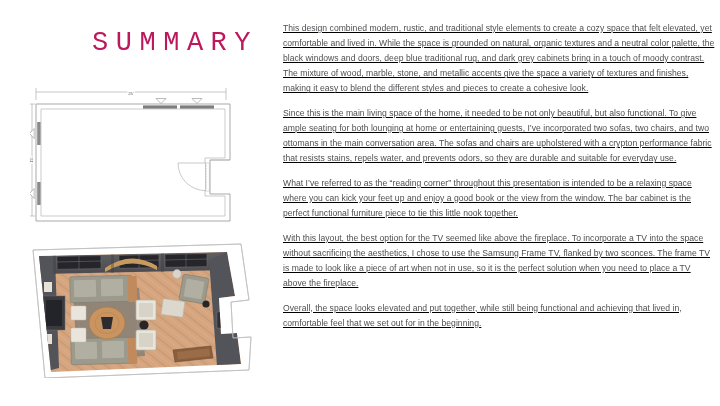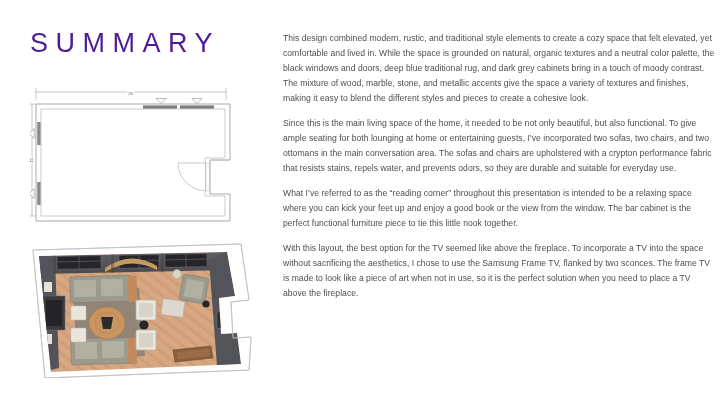--- a/index.html
+++ b/index.html
@@ -20,26 +20,26 @@
     position: absolute;
     left: 0; top: 0;
     width: 280px; height: 406px;
   }
 
   #page-title {
     position: absolute;
     left: 30px;
     top: 28px;
     width: 228px;
-    font-family: Liberation Sans, sans-serif;
+    font-family: Liberation Mono, monospace;
     font-size: 27px;
     font-weight: 400;
     letter-spacing: 7.5px;
-    color: #4c1d95;
-    text-align: left;
+    color: #be185d;
+    text-align: right;
     white-space: nowrap;
   }
 
   
   #floorplan-figure {
     position: absolute;
     left: 30px;
     top: 86px;
     width: 222px;
     height: 142px;
@@ -53,22 +53,23 @@
     top: 238px;
     width: 222px;
     height: 140px;
   }
   #render-svg { display: block; }
 
   
   #body-copy {
     position: absolute;
     left: 283px;
-    top: 31px;
+    top: 21px;
     width: 432px;
+    text-decoration: underline;
   }
   .paragraph {
     font-family: "Liberation Sans", sans-serif;
     font-size: 8.6px;
     line-height: 15.1px;
     color: #4e4e52;
     margin: 0 0 9.5px 0;
     text-align: left;
     letter-spacing: 0.02px;
   }
@@ -279,13 +280,14 @@
       <path d="M 2 12 L 210 6 L 218 62 L 200 64 L 202 100 L 220 99 L 218 132 L 14 140 Z" fill="none" stroke="#c2c2c2" stroke-width="1"></path>
     </svg>
   </div>
 </div>
 
 <div id="body-copy">
   <p class="paragraph">This design combined modern, rustic, and traditional style elements to create a cozy space that felt elevated, yet comfortable and lived in. While the space is grounded on natural, organic textures and a neutral color palette, the black windows and doors, deep blue traditional rug, and dark grey cabinets bring in a touch of moody contrast. The mixture of wood, marble, stone, and metallic accents give the space a variety of textures and finishes, making it easy to blend the different styles and pieces to create a cohesive look.</p>
   <p class="paragraph">Since this is the main living space of the home, it needed to be not only beautiful, but also functional. To give ample seating for both lounging at home or entertaining guests, I’ve incorporated two sofas, two chairs, and two ottomans in the main conversation area. The sofas and chairs are upholstered with a crypton performance fabric that resists stains, repels water, and prevents odors, so they are durable and suitable for everyday use.</p>
   <p class="paragraph">What I’ve referred to as the “reading corner” throughout this presentation is intended to be a relaxing space where you can kick your feet up and enjoy a good book or the view from the window. The bar cabinet is the perfect functional furniture piece to tie this little nook together.</p>
   <p class="paragraph">With this layout, the best option for the TV seemed like above the fireplace. To incorporate a TV into the space without sacrificing the aesthetics, I chose to use the Samsung Frame TV, flanked by two sconces. The frame TV is made to look like a piece of art when not in use, so it is the perfect solution when you need to place a TV above the fireplace.</p>
+  <p class="paragraph">Overall, the space looks elevated and put together, while still being functional and achieving that lived in, comfortable feel that we set out for in the beginning.</p>
 </div>
 
 </body></html>

